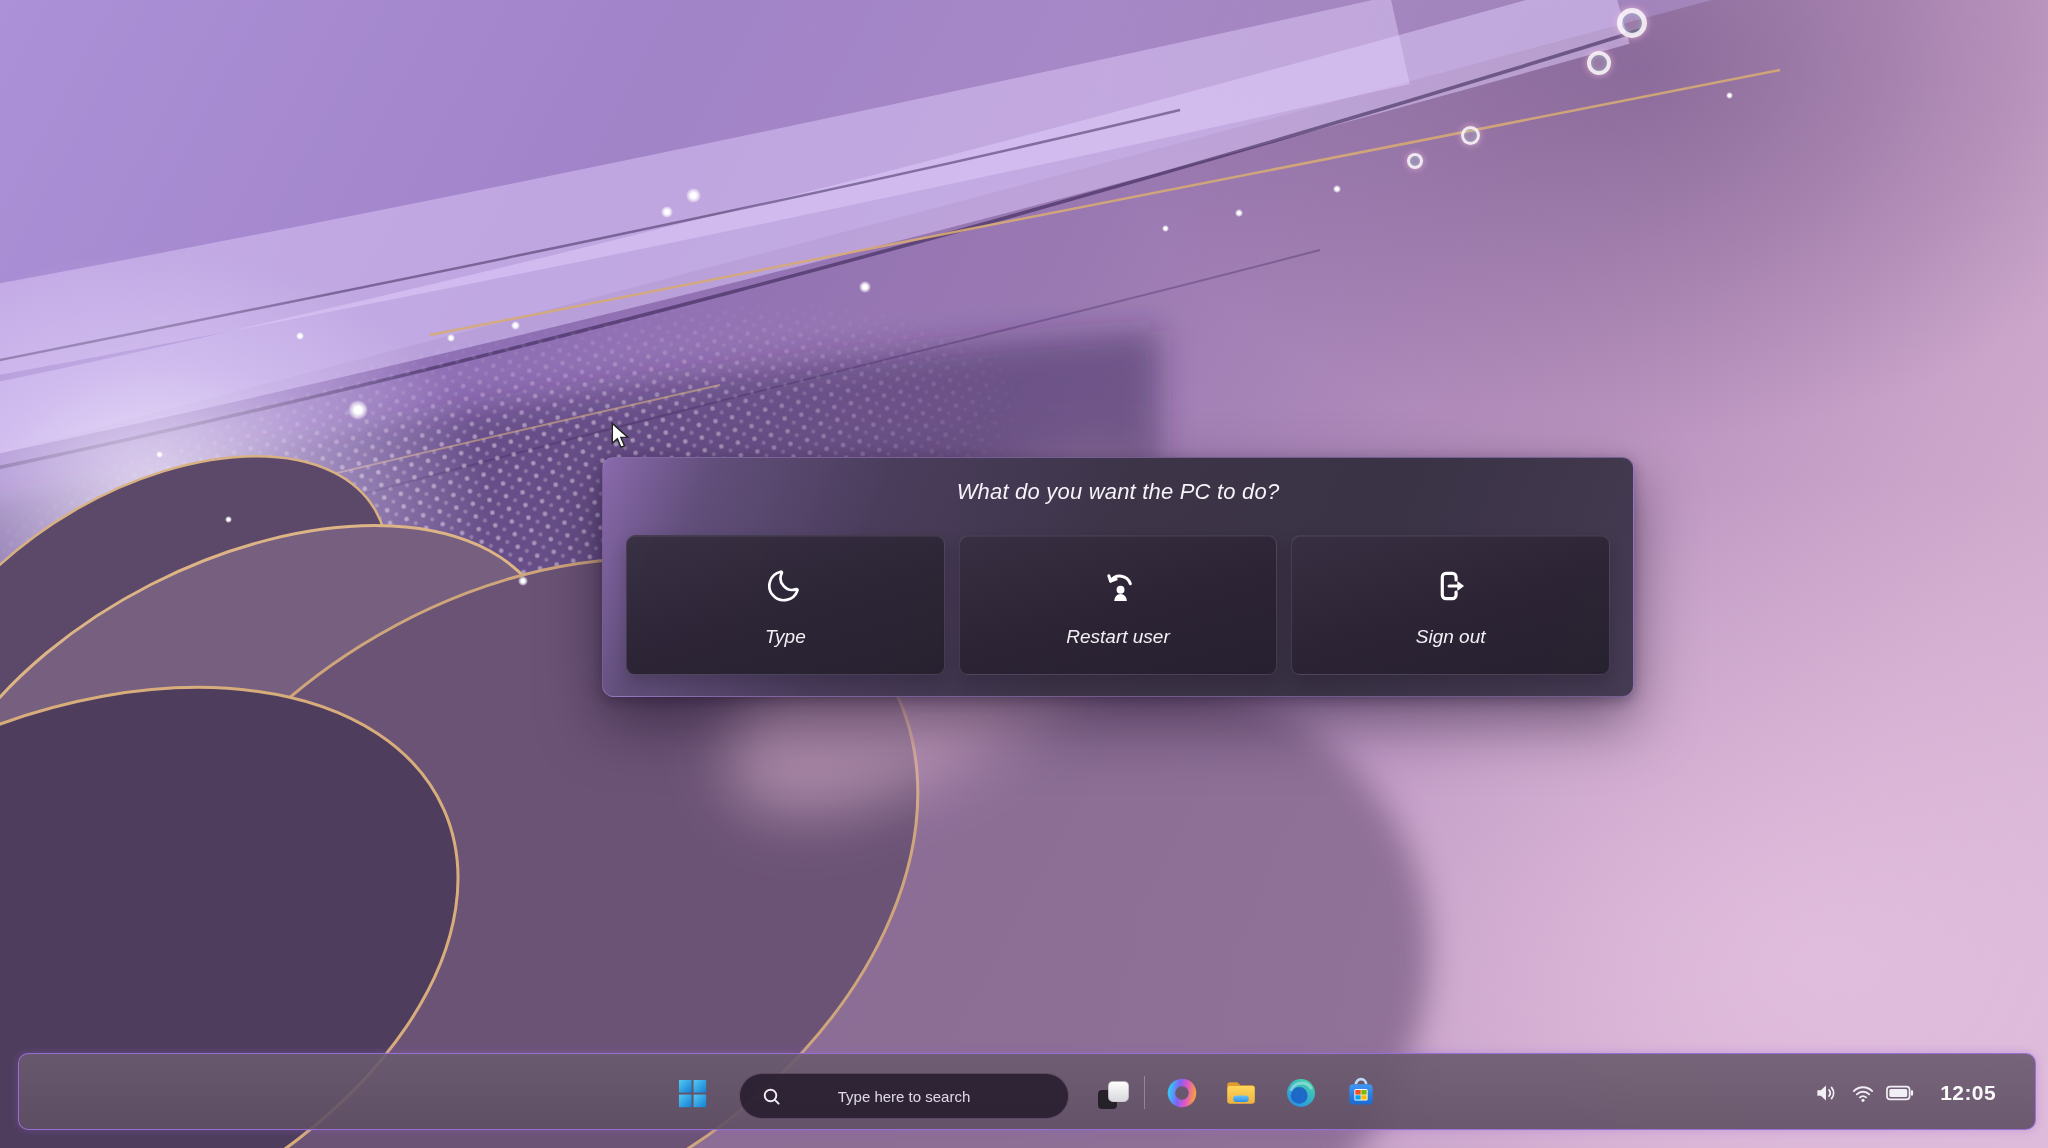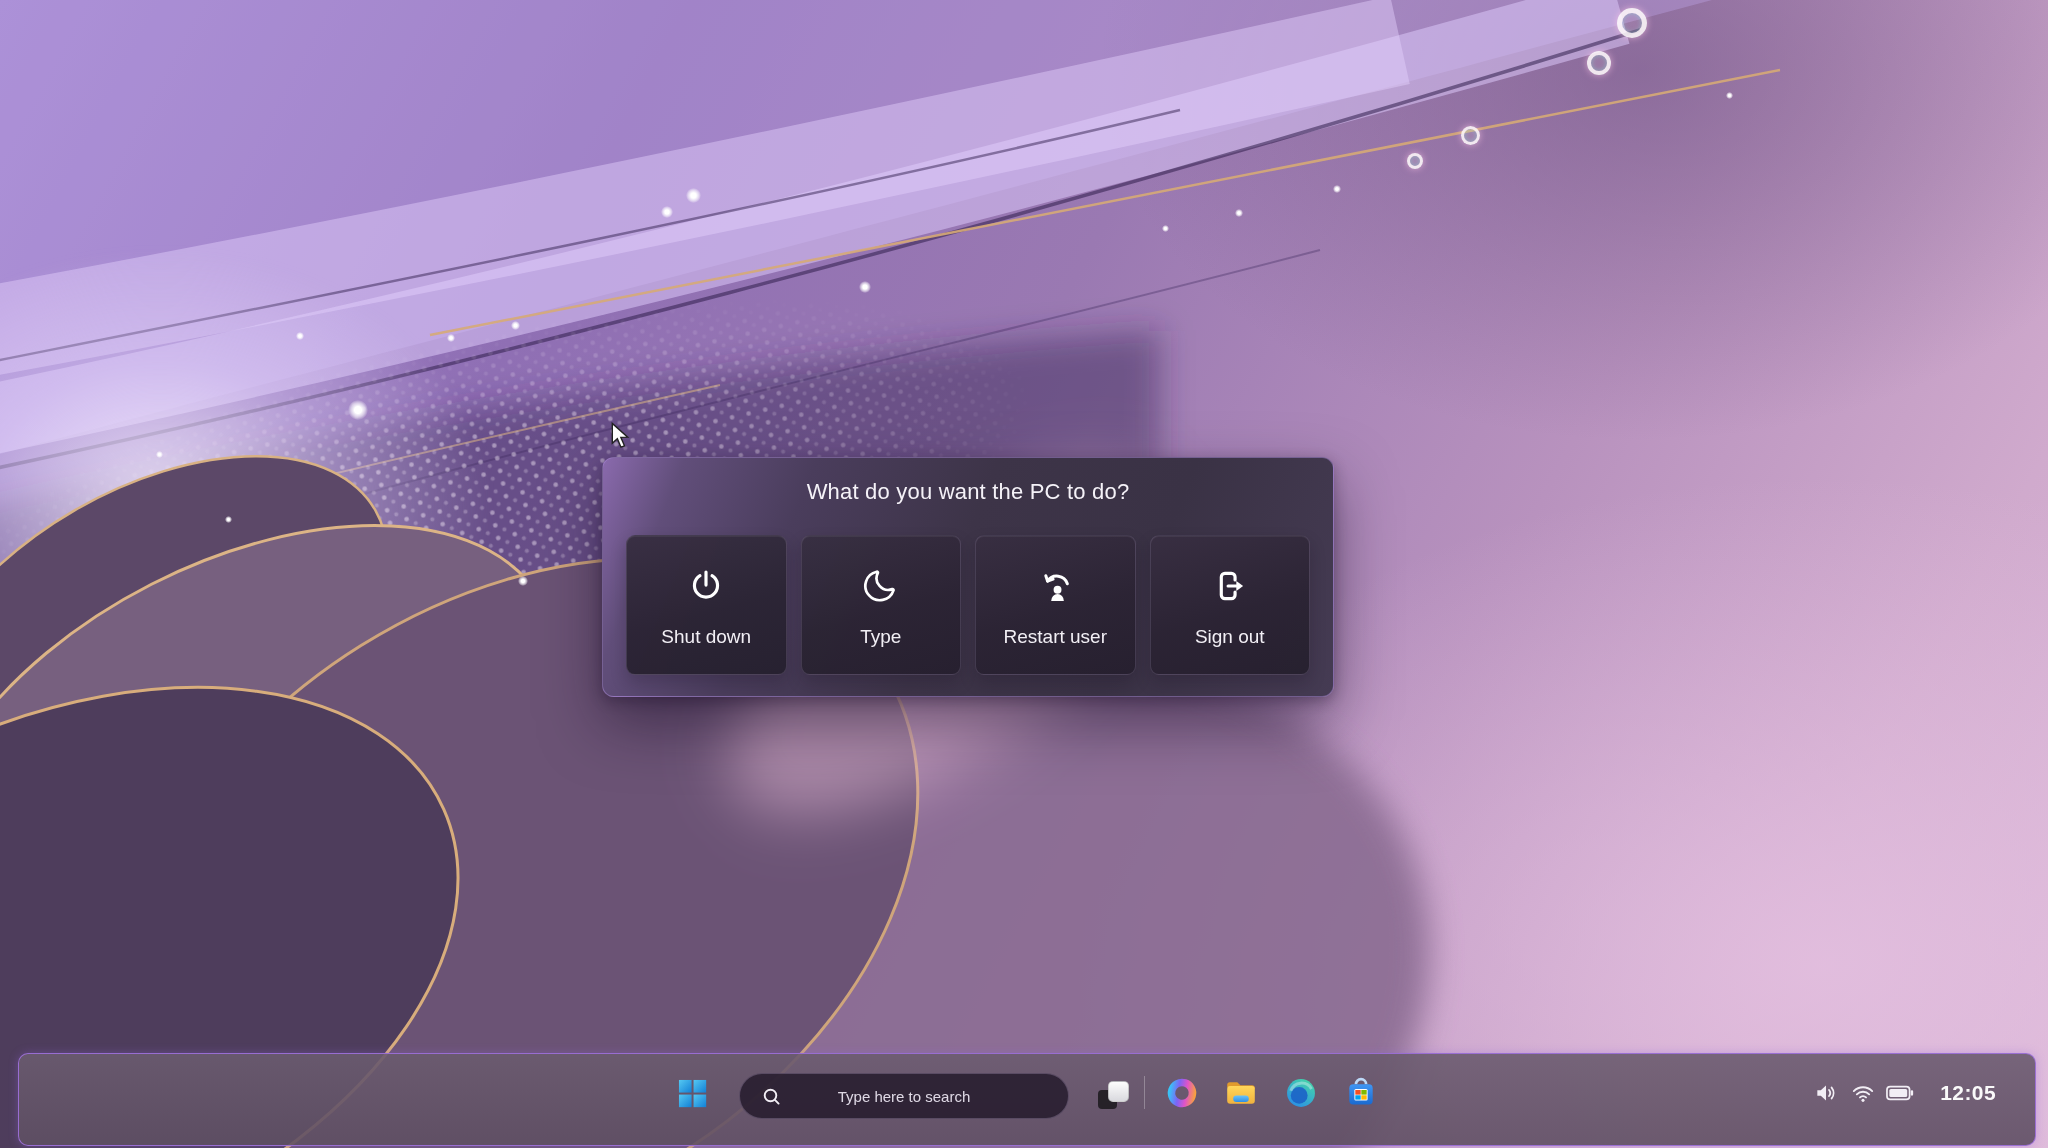--- a/index.html
+++ b/index.html
@@ -27,39 +27,39 @@
     opacity:.55;
     -webkit-mask-image:radial-gradient(56% 66% at 42% 50%, #000 32%, transparent 78%);
     mask-image:radial-gradient(56% 66% at 42% 50%, #000 32%, transparent 78%); }
   .star { position:absolute; border-radius:50%;
     background:radial-gradient(circle, #fff 25%, rgba(255,255,255,0.55) 50%, rgba(255,255,255,0) 72%); }
   .ring { position:absolute; border-radius:50%;
     border:4px solid rgba(255,250,252,0.85); background:rgba(255,225,240,0.12);
     box-shadow:0 0 7px rgba(255,195,230,0.65), inset 0 0 5px rgba(135,225,215,0.5); }
 
   
-  .dialog { position:absolute; left:602px; top:457px; width:732px; height:240px;
+  .dialog { position:absolute; left:602px; top:457px; width:1032px; height:240px;
     border-radius:12px;
     background:linear-gradient(112deg, #8a6aad 0%, #614e7a 10%, #4a3d5c 26%, #3d3448 48%, #3a3245 72%, #453b53 100%);
     border:1px solid rgba(168,136,214,0.5);
-    box-shadow:0 26px 60px rgba(24,12,38,0.5), 0 4px 14px rgba(24,12,38,0.32); }
+    box-shadow:0 26px 60px rgba(24,12,38,0.5), 0 4px 14px rgba(24,12,38,0.32);font-style:italic; }
   .dialog-title { margin-top:21px; text-align:center; color:#f5f2f8;
     font-size:22px; letter-spacing:.2px; }
   .dialog-row { position:absolute; left:23px; right:23px; top:77px; height:140px;
     display:flex; gap:14px; }
   .pw-btn { flex:1; border-radius:9px; display:flex; flex-direction:column;
     align-items:center; padding-top:31px; gap:21px; cursor:default;
     background:linear-gradient(165deg, rgba(56,47,66,0.97) 0%, rgba(43,36,52,0.97) 55%, rgba(38,32,47,0.97) 100%);
     border:1px solid rgba(210,190,235,0.16);
     box-shadow:inset 0 1px 0 rgba(255,255,255,0.06), 0 8px 16px rgba(22,12,34,0.22); }
   .pw-btn .ic { width:38px; height:38px; display:flex; align-items:center; justify-content:center; }
   .pw-btn .lbl { color:#f2eff5; font-size:19px; }
 
   
-  .taskbar { position:absolute; left:18px; top:1053px; width:2018px; height:93px;
+  .taskbar { position:absolute; left:18px; top:1053px; width:2018px; height:77px;
     border-radius:10px;
     background:linear-gradient(180deg, rgba(107,91,111,0.9), rgba(95,79,99,0.9));
     border:1.5px solid rgba(160,113,222,0.9);
     box-shadow:0 0 10px rgba(150,100,220,0.35); }
   .tb-btn { position:absolute; width:44px; height:44px; top:19px; border-radius:6px;
     display:flex; align-items:center; justify-content:center; cursor:default; }
   .search { position:absolute; left:720px; top:19px; width:330px; height:46px;
     border-radius:23px; background:rgba(34,25,41,0.82);
     border:1px solid rgba(200,180,220,0.28); display:flex; align-items:center; }
   .search input { position:absolute; inset:0; background:transparent; border:none; outline:none;
@@ -142,29 +142,20 @@
     <div class="ring" style="left:1617px;top:8px;width:30px;height:30px;border-width:5px"></div>
     <div class="ring" style="left:1587px;top:51px;width:24px;height:24px"></div>
     <div class="ring" style="left:1461px;top:126px;width:19px;height:19px;border-width:3px"></div>
     <div class="ring" style="left:1407px;top:153px;width:16px;height:16px;border-width:3px"></div>
   </div>
 
   <div class="dialog">
     <div class="dialog-title">What do you want the PC to do?</div>
     <div class="dialog-row">
 
-      <div class="pw-btn">
-        <span class="ic">
-          <svg width="38" height="38" viewBox="0 0 24 24" fill="none" stroke="#fff" stroke-width="2" stroke-linecap="round">
-            <path d="M12 3.2 v8.2"></path>
-            <path d="M8.2 5.5 A7.3 7.3 0 1 0 15.8 5.5"></path>
-          </svg>
-        </span>
-        <span class="lbl">Shut down</span>
-      </div>
 
 
       <div class="pw-btn">
         <span class="ic">
           <svg width="36" height="36" viewBox="0 0 20 20" fill="none" stroke="#fff" stroke-width="1.5" stroke-linejoin="round">
             <path d="M16.3 11.74a.5.5 0 0 1 .63.65A8 8 0 1 1 7.61 2.07a.5.5 0 0 1 .65.63 6.5 6.5 0 0 0 8.04 9.04Z"></path>
           </svg>
         </span>
         <span class="lbl">Type</span>
       </div>

